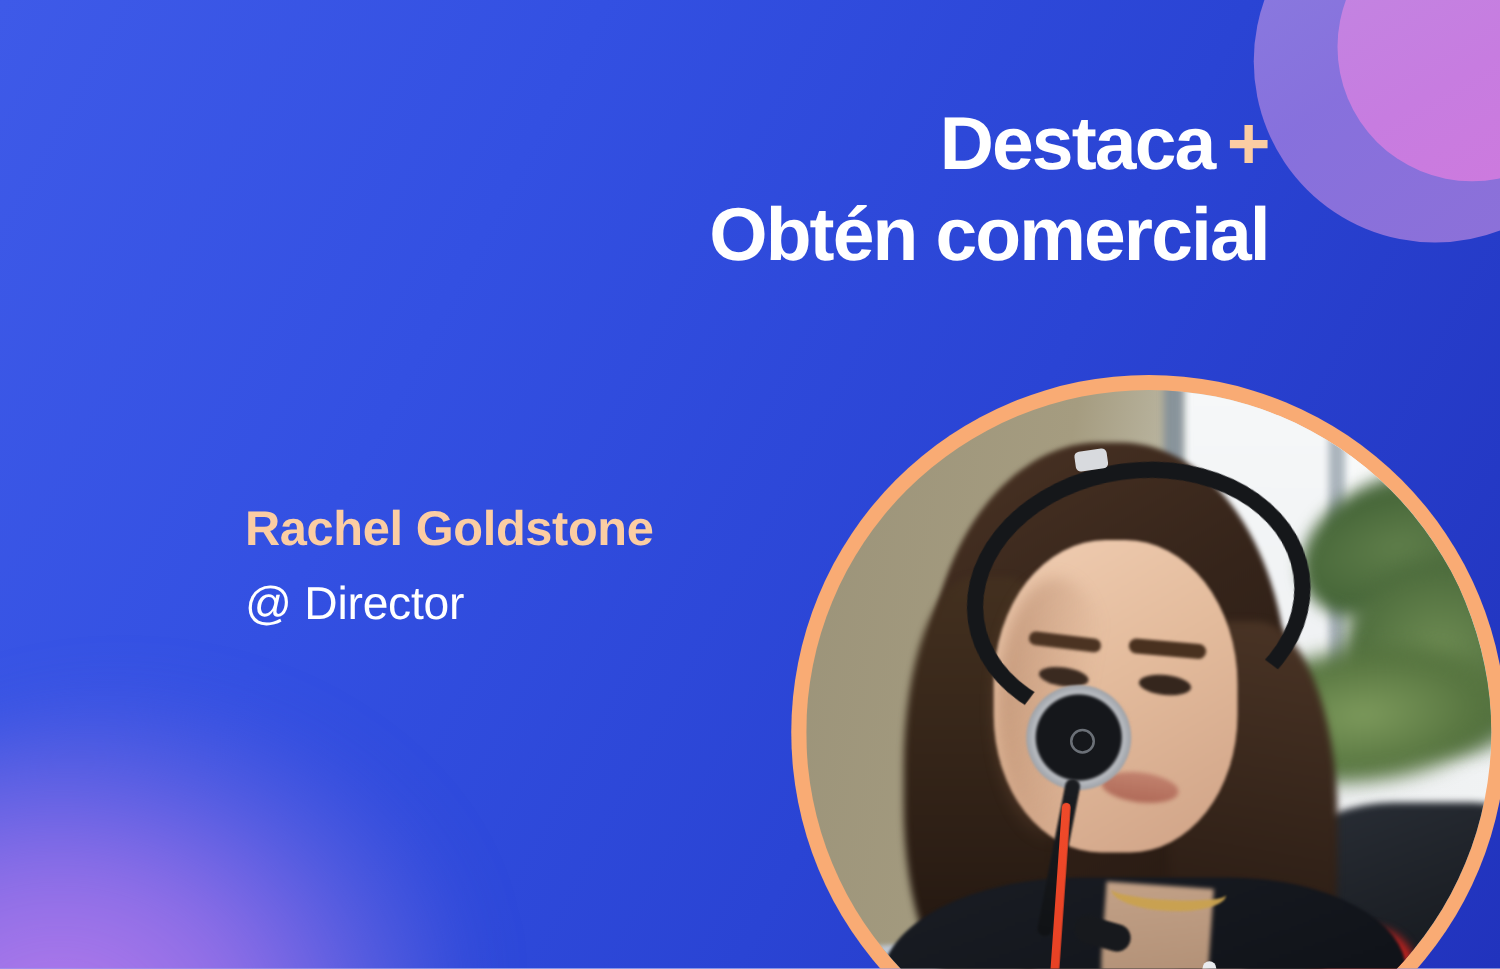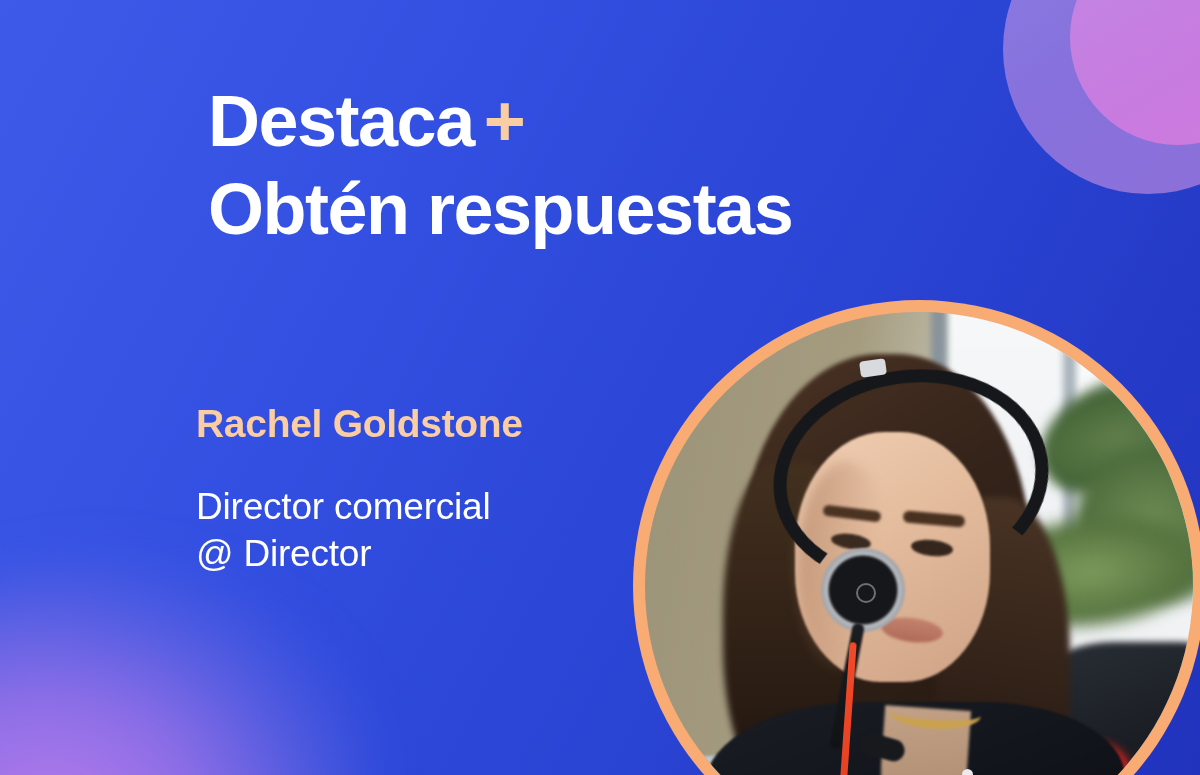--- a/index.html
+++ b/index.html
@@ -50,29 +50,30 @@
                 rgba(190,125,235,0.95) 0%,
                 rgba(170,120,232,0.78) 32%,
                 rgba(120,110,225,0.38) 60%,
                 rgba(60,85,225,0.0) 78%);
     filter: blur(26px);
   }
 
   
   .headline {
     position: absolute;
-    left: 208px;
+    left: 195px;
     top: 78px;
     width: 820px;
     color: #ffffff;
-    font-size: 72px;
+    font-size: 60px;
     font-weight: bold;
     line-height: 1.22;
     letter-spacing: -1.5px;
     white-space: nowrap;
+    text-align: right;
   }
   .headline-line { display: block; }
   .plus-mark {
     color: #fbcda3;
     font-weight: bold;
     margin-left: 10px;
   }
 
   
   .speaker {
@@ -81,21 +82,21 @@
     top: 402px;
     width: 440px;
   }
   .speaker-name {
     display: block;
     color: #fbcda3;
     font-size: 39px;
     font-weight: bold;
     letter-spacing: -0.3px;
     line-height: 1.15;
-    margin-bottom: 36px;
+    margin-bottom: 12px;
   }
   .speaker-role {
     display: block;
     color: #ffffff;
     font-size: 37px;
     font-weight: normal;
     line-height: 1.28;
     letter-spacing: -0.2px;
   }
 
@@ -417,26 +418,25 @@
 <body>
 
 <div class="banner">
 
   <div class="blob-purple-outer"></div>
   <div class="blob-purple-inner"></div>
   <div class="blob-glow-bottom"></div>
 
   <div class="headline">
     <span class="headline-line"><span>Destaca</span><span class="plus-mark">+</span></span>
-    <span class="headline-line">Obtén respuestas</span>
+    <span class="headline-line">Obtén comercial</span>
   </div>
 
   <div class="speaker">
     <span class="speaker-name">Rachel Goldstone</span>
-    <span class="speaker-role">Director comercial</span>
     <span class="speaker-role">@ Director</span>
   </div>
 
   <div class="portrait-ring">
     <div class="portrait-photo">
       <div class="photo-scene"></div>
       <div class="win-pane-a"></div>
       <div class="win-pane-b"></div>
       <div class="win-mullion"></div>
       <div class="win-mullion2"></div>

